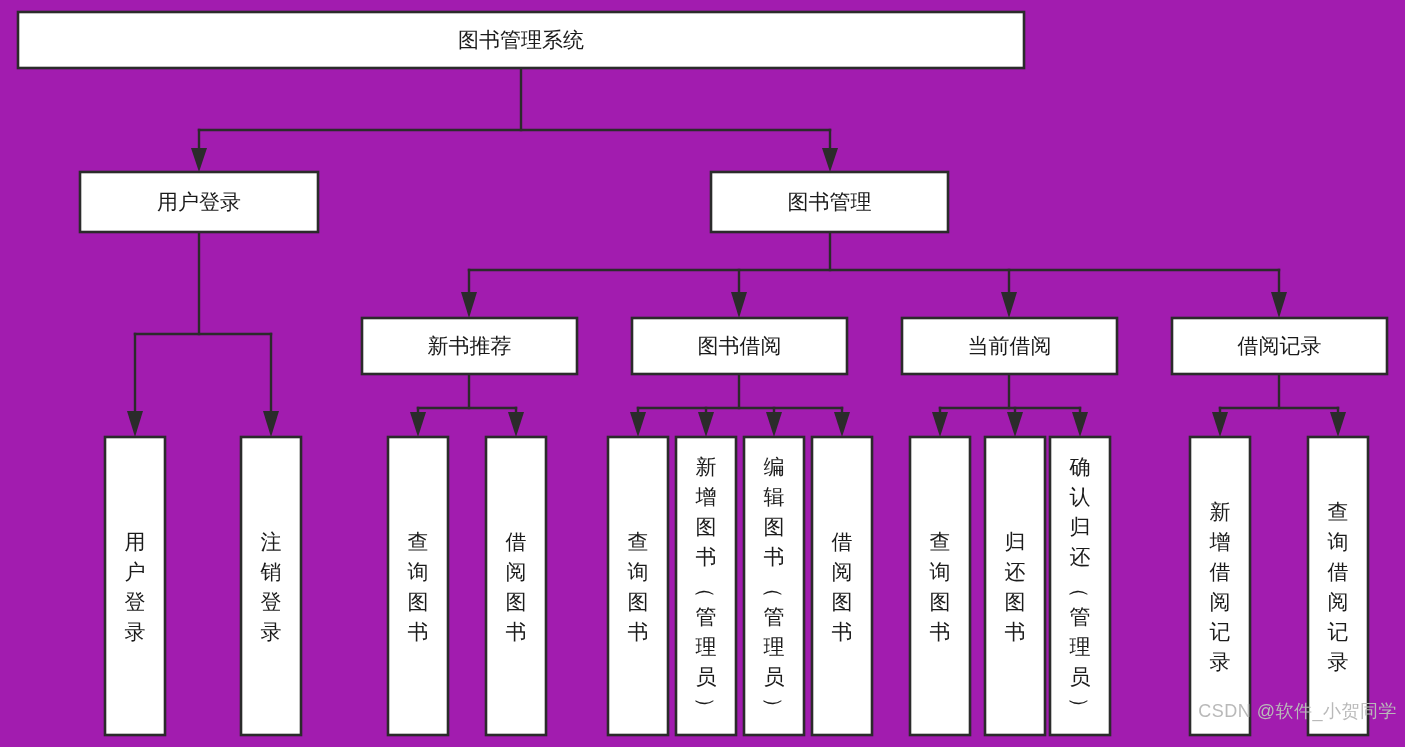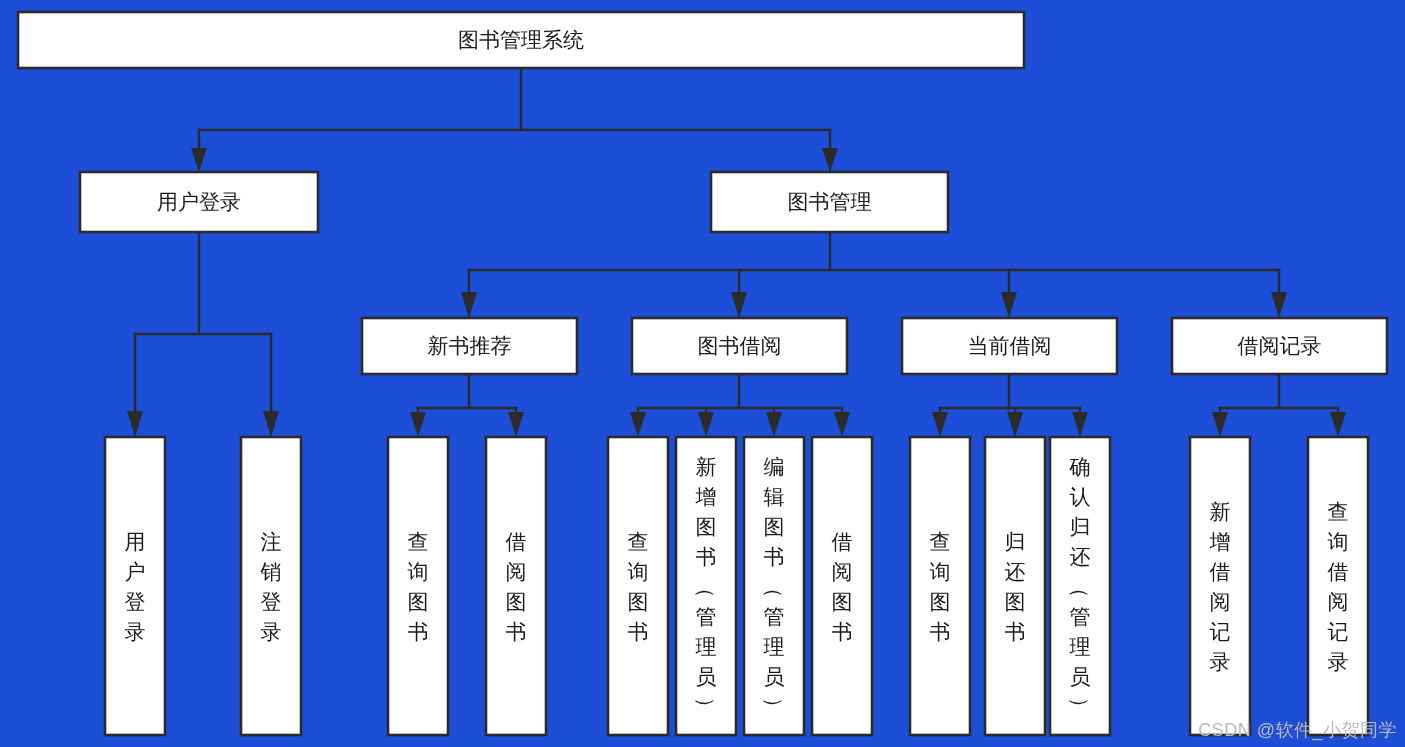--- a/index.html
+++ b/index.html
@@ -10,21 +10,21 @@
   body {
     width: 1405px;
     height: 747px;
     font-family: "Liberation Sans", "DejaVu Sans", sans-serif;
     overflow: hidden;
   }
   #diagram-root {
     position: relative;
     width: 1405px;
     height: 747px;
-    background: #1d4ed8;
+    background: #a21caf;
   }
   svg.flow {
     position: absolute;
     left: 0;
     top: 0;
     width: 1405px;
     height: 747px;
   }
   .box-rect {
     fill: #ffffff;
@@ -50,21 +50,21 @@
   }
   .node-label-v {
     font-family: "Liberation Sans", "DejaVu Sans", sans-serif;
     font-size: 21px;
     fill: #1b1b1b;
     text-anchor: middle;
   }
   .watermark {
     position: absolute;
     right: 8px;
-    bottom: 5px;
+    bottom: 24px;
     font-family: "Liberation Sans", "DejaVu Sans", sans-serif;
     font-size: 18px;
     color: #b9b9b9;
     letter-spacing: 0.5px;
     white-space: nowrap;
     user-select: none;
   }
 </style>
 </head>
 <body>

